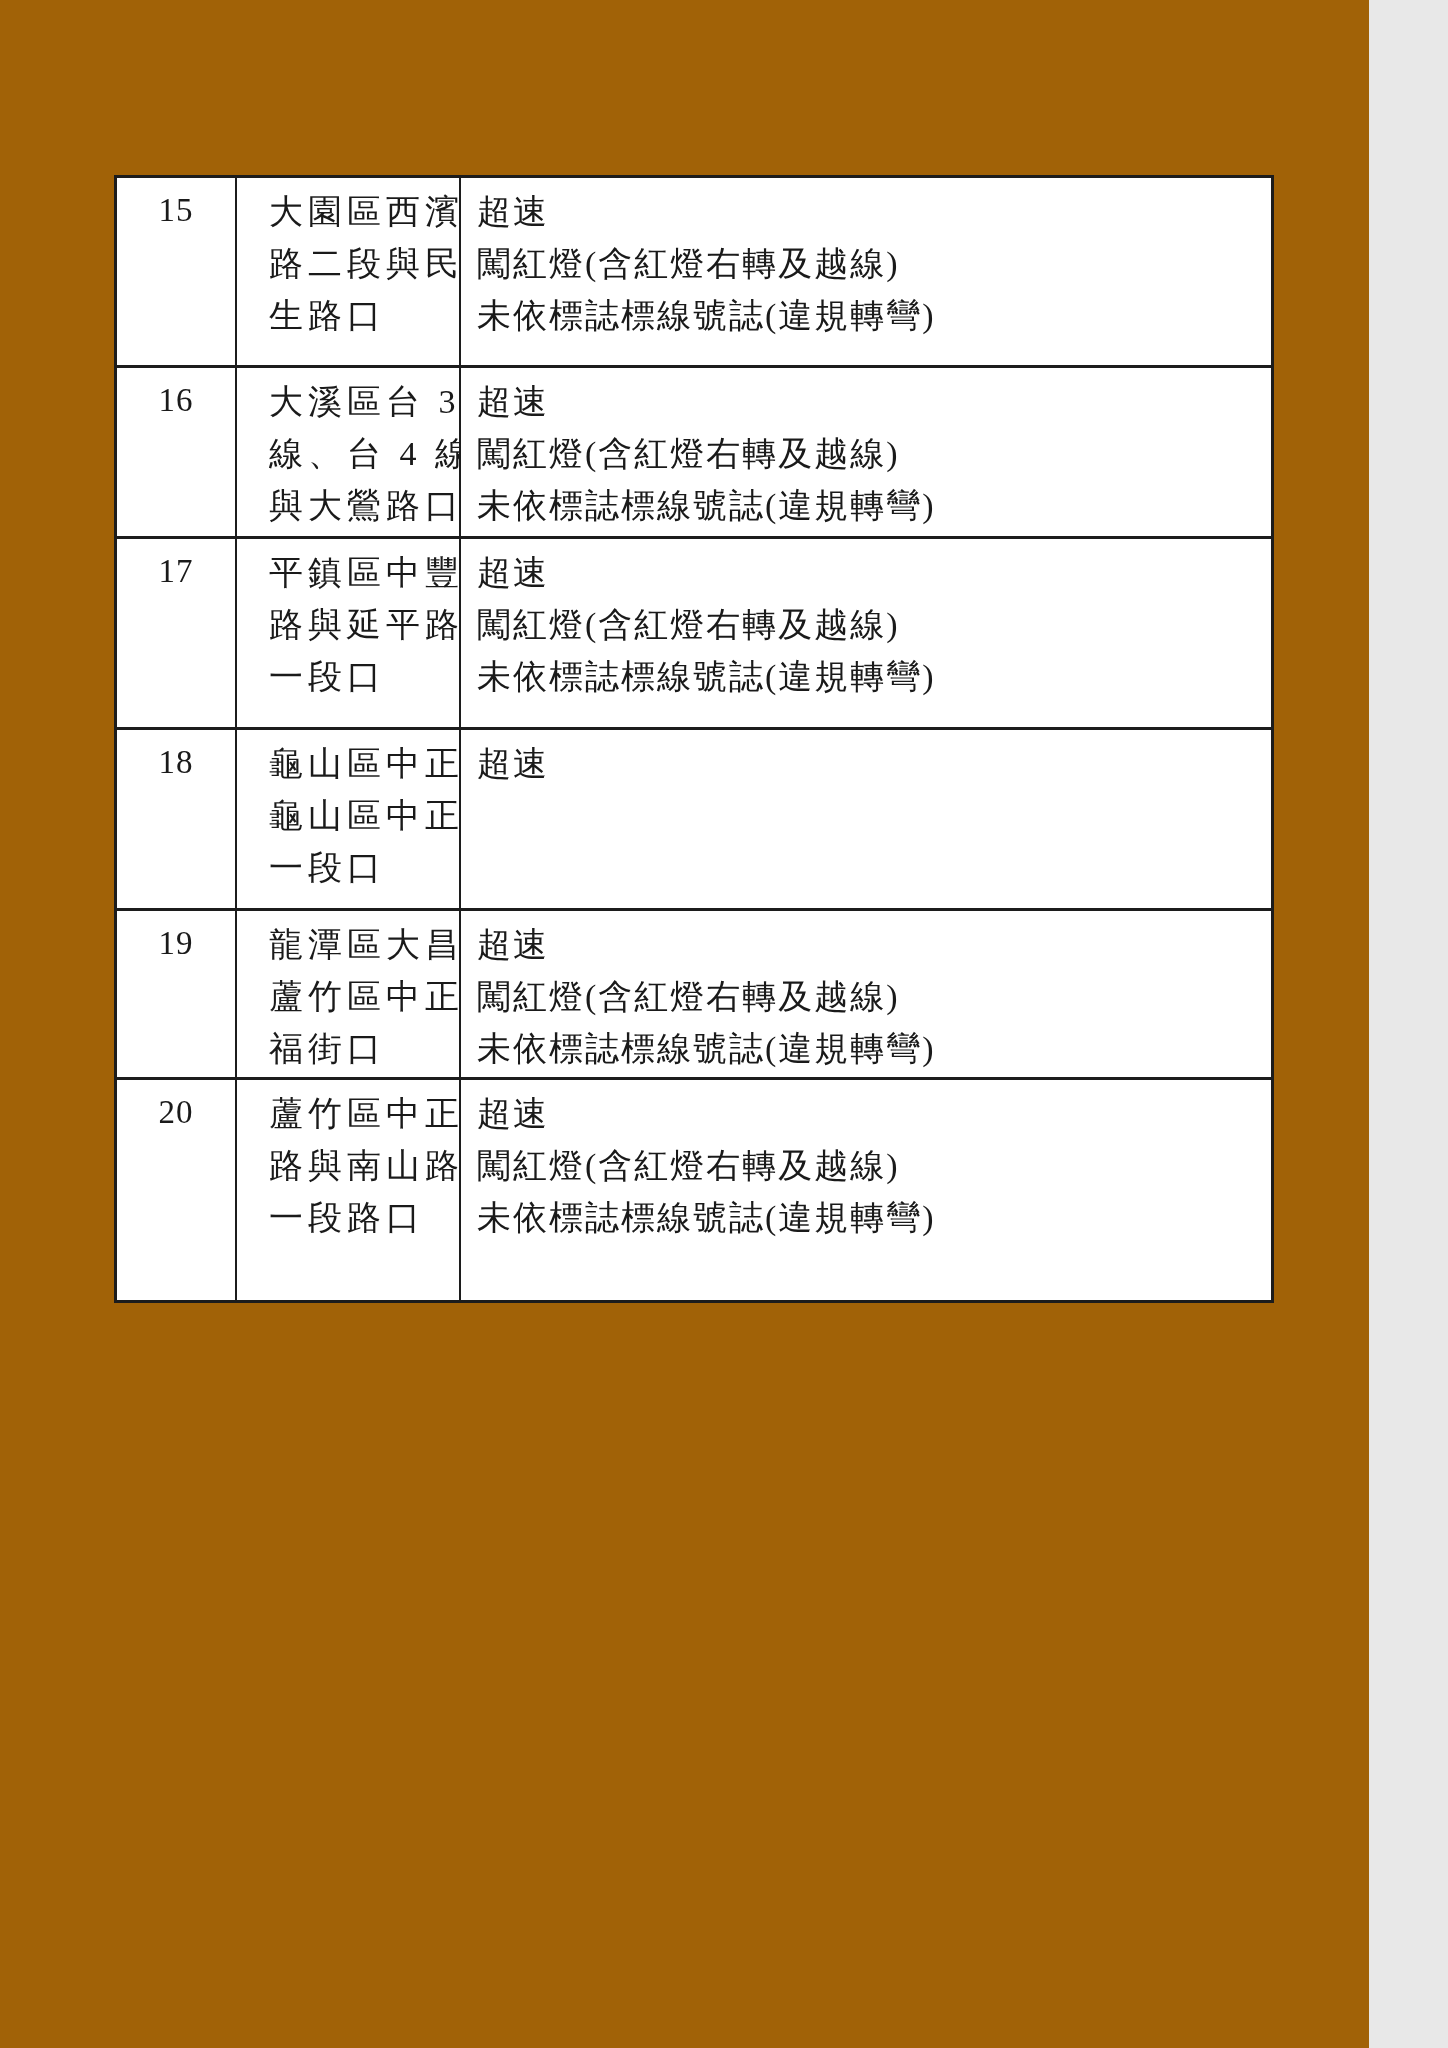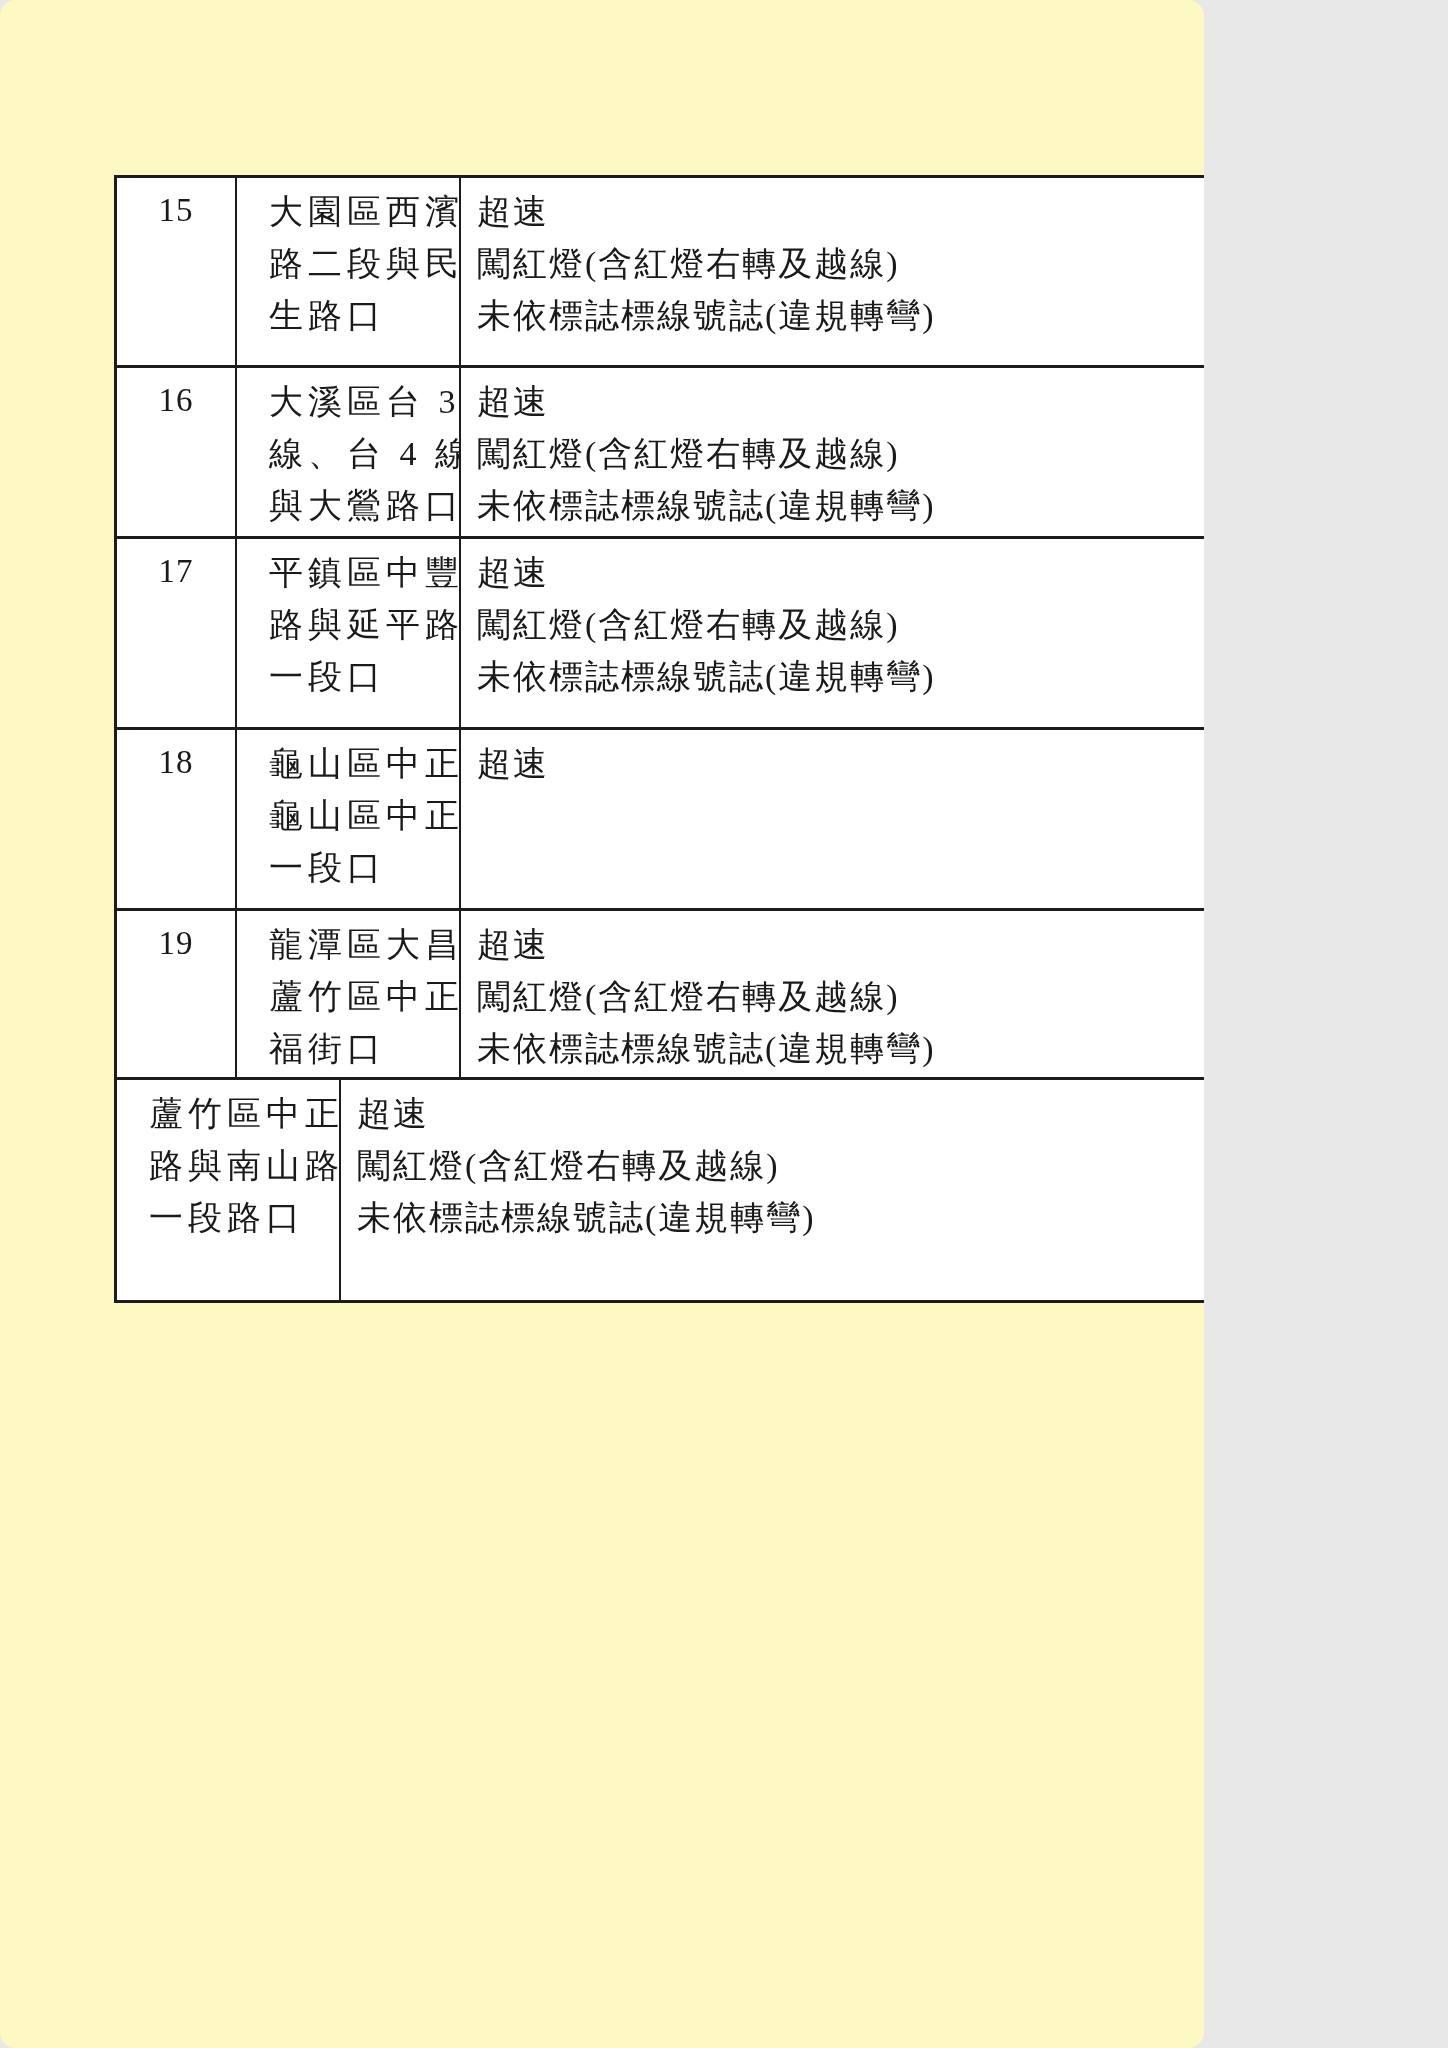--- a/index.html
+++ b/index.html
@@ -2,27 +2,26 @@
 <html><head>
 <meta charset="utf-8">
 <style>
   html, body {
     margin: 0;
     padding: 0;
     background: #e8e8e8;
   }
   .page {
     position: relative;
-    width: 1204px;
+    width: 1369px;
     height: 2048px;
-    background: #fef9c3;
+    background: #a16207;
     font-family: "Liberation Serif", "DejaVu Serif", serif;
     color: #1a1a1a;
     overflow: hidden;
-    border-radius: 16px;
   }
   .vtable {
     position: absolute;
     left: 114px;
     top: 175px;
     width: 1160px;
     border: 3px solid #1c1c1c;
     box-sizing: border-box;
     background: #ffffff;
   }
@@ -147,20 +146,23 @@
         <div class="line">福街口</div>
       </div>
       <div class="cell vio">
         <div class="line">超速</div>
         <div class="line">闖紅燈(含紅燈右轉及越線)</div>
         <div class="line">未依標誌標線號誌(違規轉彎)</div>
       </div>
     </div>
 
     <div class="trow">
+      <div class="cell num">
+        <div class="line">20</div>
+      </div>
       <div class="cell loc">
         <div class="line">蘆竹區中正</div>
         <div class="line">路與南山路</div>
         <div class="line">一段路口</div>
       </div>
       <div class="cell vio">
         <div class="line">超速</div>
         <div class="line">闖紅燈(含紅燈右轉及越線)</div>
         <div class="line">未依標誌標線號誌(違規轉彎)</div>
       </div>

